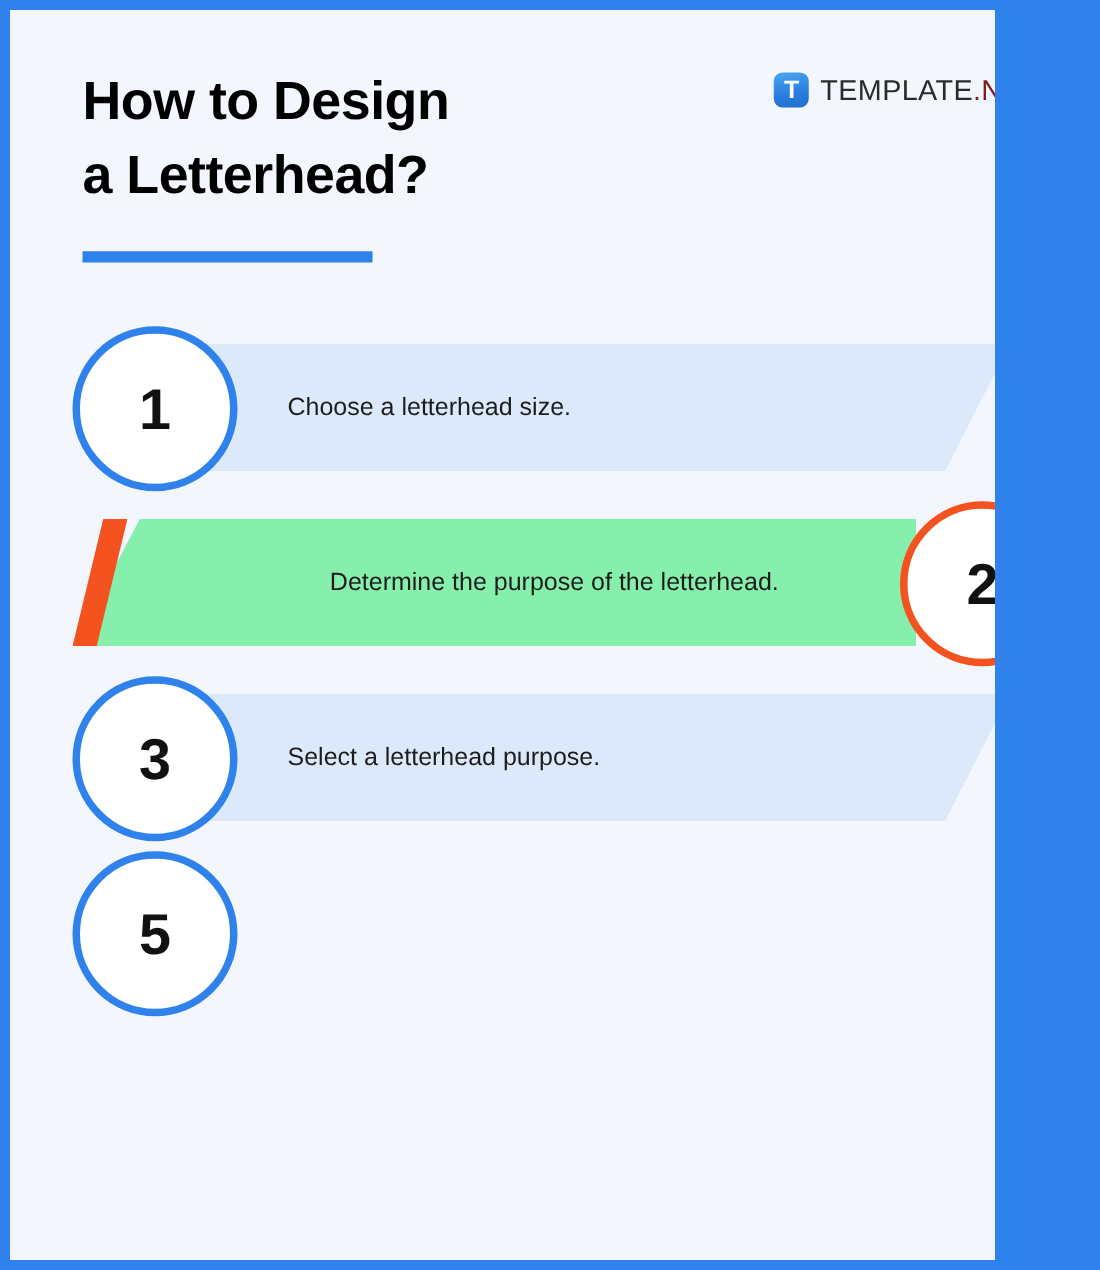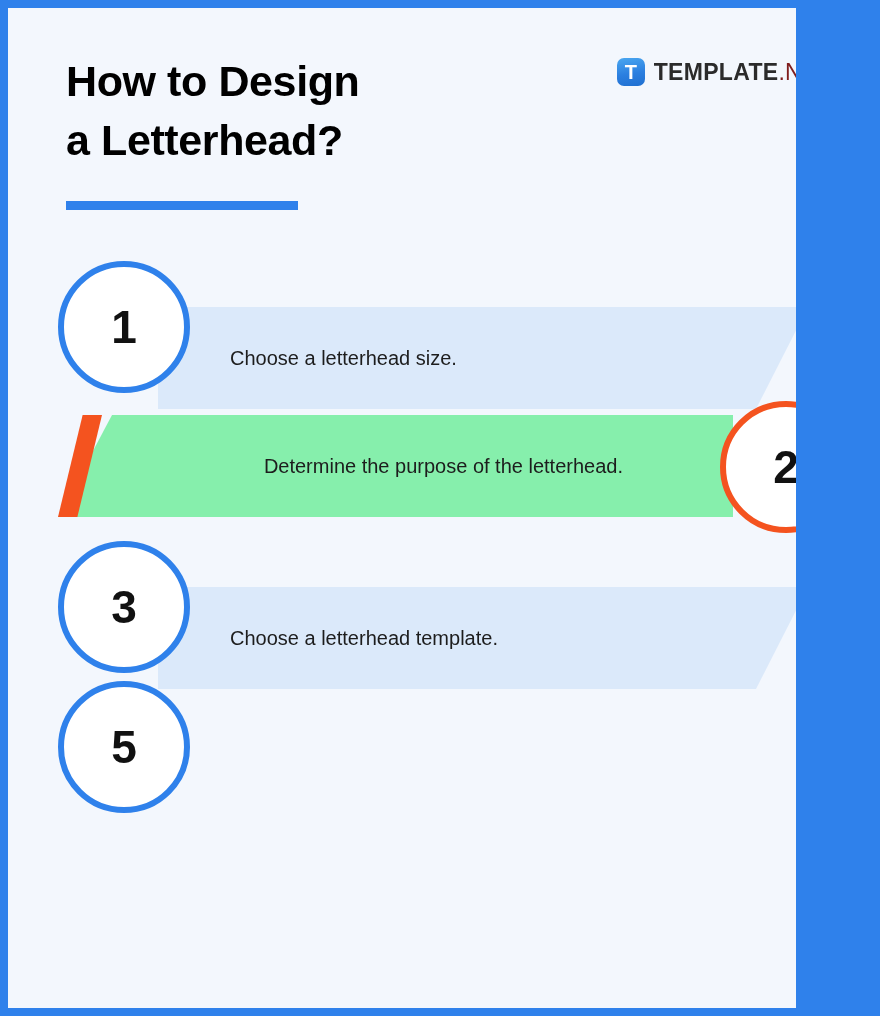--- a/index.html
+++ b/index.html
@@ -70,21 +70,21 @@
     font-size: 20px;
     font-weight: bold;
     display: flex;
     align-items: center;
     justify-content: center;
     line-height: 1;
     margin-right: 9px;
   }
   .logo-main {
     font-size: 23px;
-    font-weight: bold;
+    font-weight: normal;
     color: #2b2b2b;
     letter-spacing: 0.3px;
   }
   .logo-suffix {
     font-size: 23px;
     font-weight: normal;
     color: #7f1d1d;
     letter-spacing: 0.3px;
   }
 
@@ -137,21 +137,20 @@
 
   
   .step.blue .band {
     left: 150px;
     width: 650px;
     background: #dbe9fa;
     padding-left: 72px;
     padding-right: 40px;
     justify-content: flex-start;
     clip-path: polygon(0 0, 100% 0, 92% 100%, 0 100%);
-    margin-top: 32px;
   }
   .step.blue .slash {
     right: 28px;
     background: #2f81eb;
     clip-path: polygon(56% 0, 100% 0, 44% 100%, 0 100%);
   }
   .step.blue .circle {
     left: 50px;
     border: 6px solid #2f81eb;
   }
@@ -206,21 +205,21 @@
     <div class="step orange">
       <div class="band">
         <span class="band-text">Determine the purpose of the letterhead.</span>
       </div>
       <div class="slash"></div>
       <div class="circle">2</div>
     </div>
 
     <div class="step blue">
       <div class="band">
-        <span class="band-text">Choose a letterhead template.</span>
+        <span class="band-text">Select a letterhead purpose.</span>
       </div>
       <div class="slash"></div>
       <div class="circle">3</div>
     </div>
 
 
     <div class="step blue">
       <div class="slash"></div>
       <div class="circle">5</div>
     </div>

